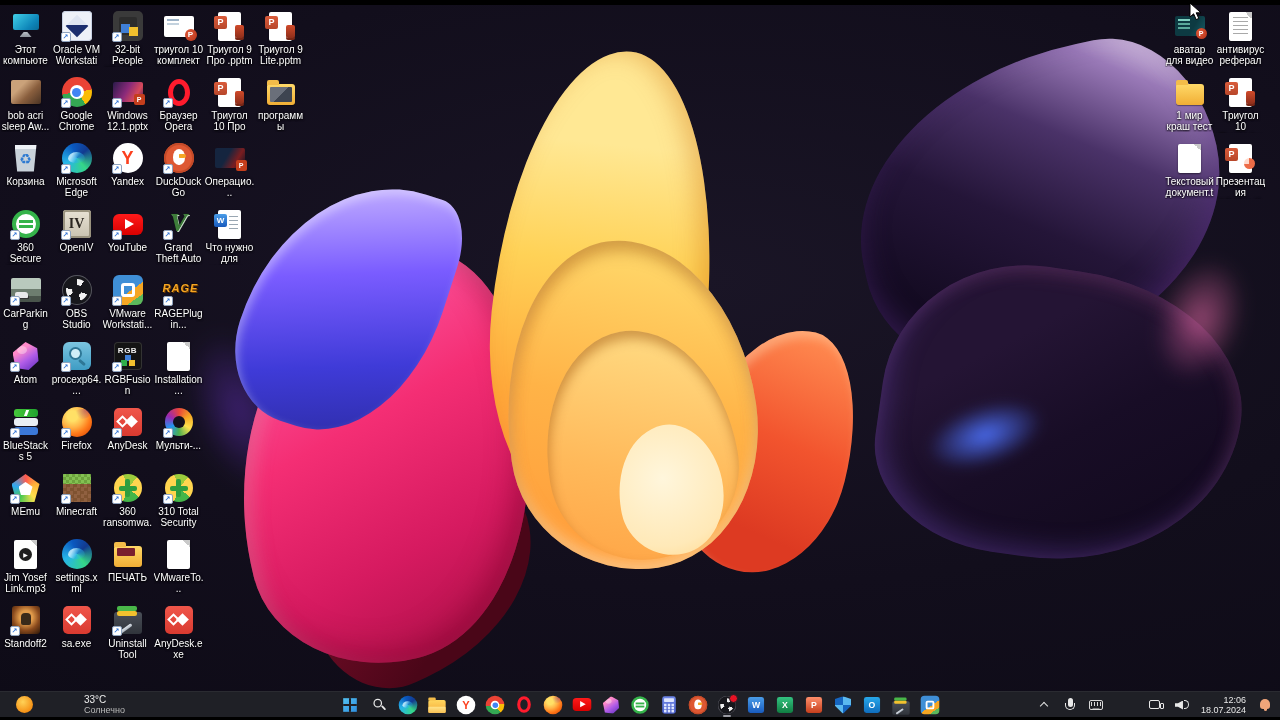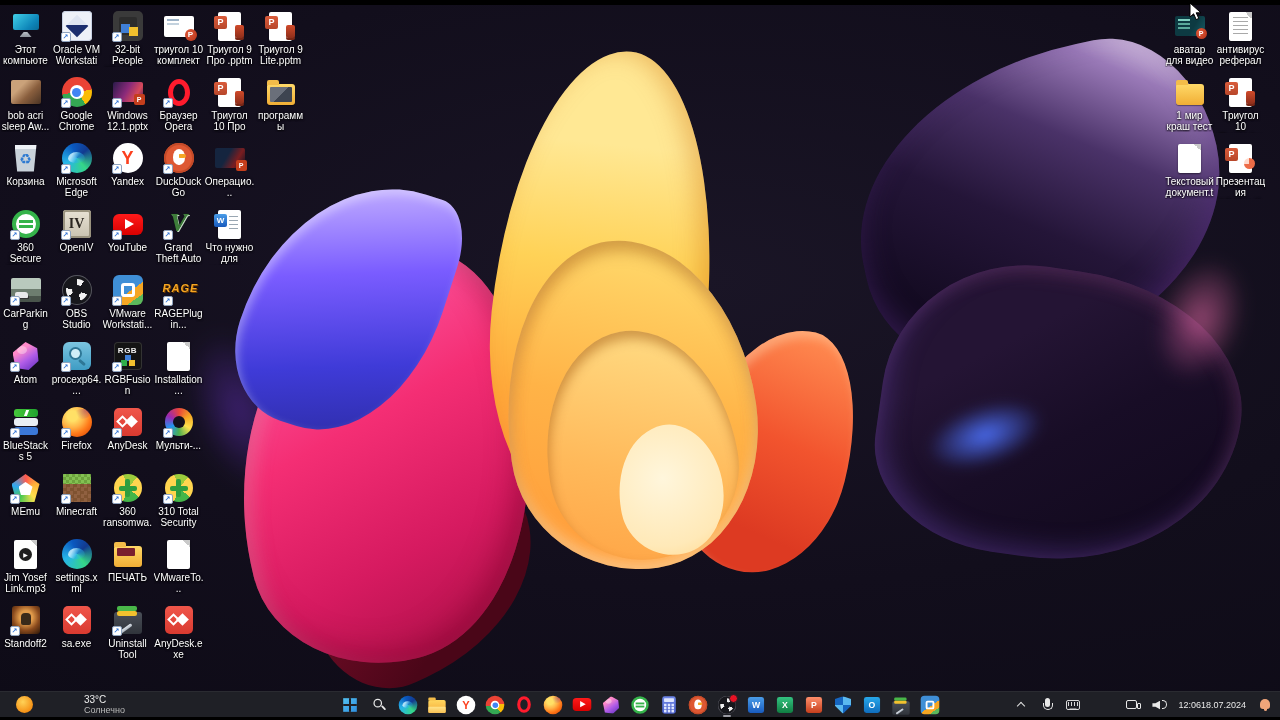--- a/index.html
+++ b/index.html
@@ -262,21 +262,21 @@
   .tr-chev::before{left:5px;top:6px;width:6px;height:6px;border-top:1.5px solid #e0e0e0;border-right:1.5px solid #e0e0e0;transform:rotate(-45deg);}
   .tr-mic::before{left:6px;top:1px;width:5px;height:9px;background:#e8e8e8;border-radius:3px;}
   .tr-mic::after{left:3.5px;top:6px;width:10px;height:7px;border:1.5px solid #e8e8e8;border-top:none;border-radius:0 0 7px 7px;}
   .tr-kb::before{left:1px;top:3px;width:14px;height:10px;border:1px solid #d8d8d8;border-radius:2px;}
   .tr-kb::after{left:3px;top:5px;width:10px;height:4px;background:repeating-linear-gradient(90deg,#d8d8d8 0 1px,rgba(0,0,0,0) 1px 3px);box-shadow:0 5px 0 -1.5px #d8d8d8;}
   .lang{font-size:9.5px;color:#e8e8e8;padding:0 4px;letter-spacing:.3px;margin-top:39px;}
   .tr-net::before{left:1px;top:3px;width:11px;height:9px;border:1.5px solid #e8e8e8;border-radius:2px;}
   .tr-net::after{right:0;top:6px;width:4px;height:6px;border:1.5px solid #e8e8e8;border-radius:1px;background:#1f2026;}
   .tr-vol::before{left:1px;top:4px;width:8px;height:9px;background:#e8e8e8;clip-path:polygon(0 30%,38% 30%,100% 0,100% 100%,38% 70%,0 70%);}
   .tr-vol::after{left:10.5px;top:3.5px;width:5px;height:9px;border:1.5px solid #e8e8e8;border-left:none;border-radius:0 8px 8px 0;}
-  .clock{display:flex;align-items:flex-end;justify-content:center;padding:0 4px;color:#e8e8e8;}
+  .clock{display:flex;flex-direction:column;align-items:flex-end;justify-content:center;padding:0 4px;color:#e8e8e8;}
   .clock span{font-size:9px;line-height:10px;display:block;}
   .tr-bell::before{left:3px;top:2px;width:10px;height:10px;background:#f0a57a;border-radius:50% 50% 3px 3px;}
   .tr-bell::after{left:6.5px;top:12px;width:3px;height:2px;background:#f0a57a;border-radius:0 0 2px 2px;}
 
   
   .cursor{position:absolute;left:1189px;top:2px;z-index:50;}
 </style>
 </head>
 <body>
 

